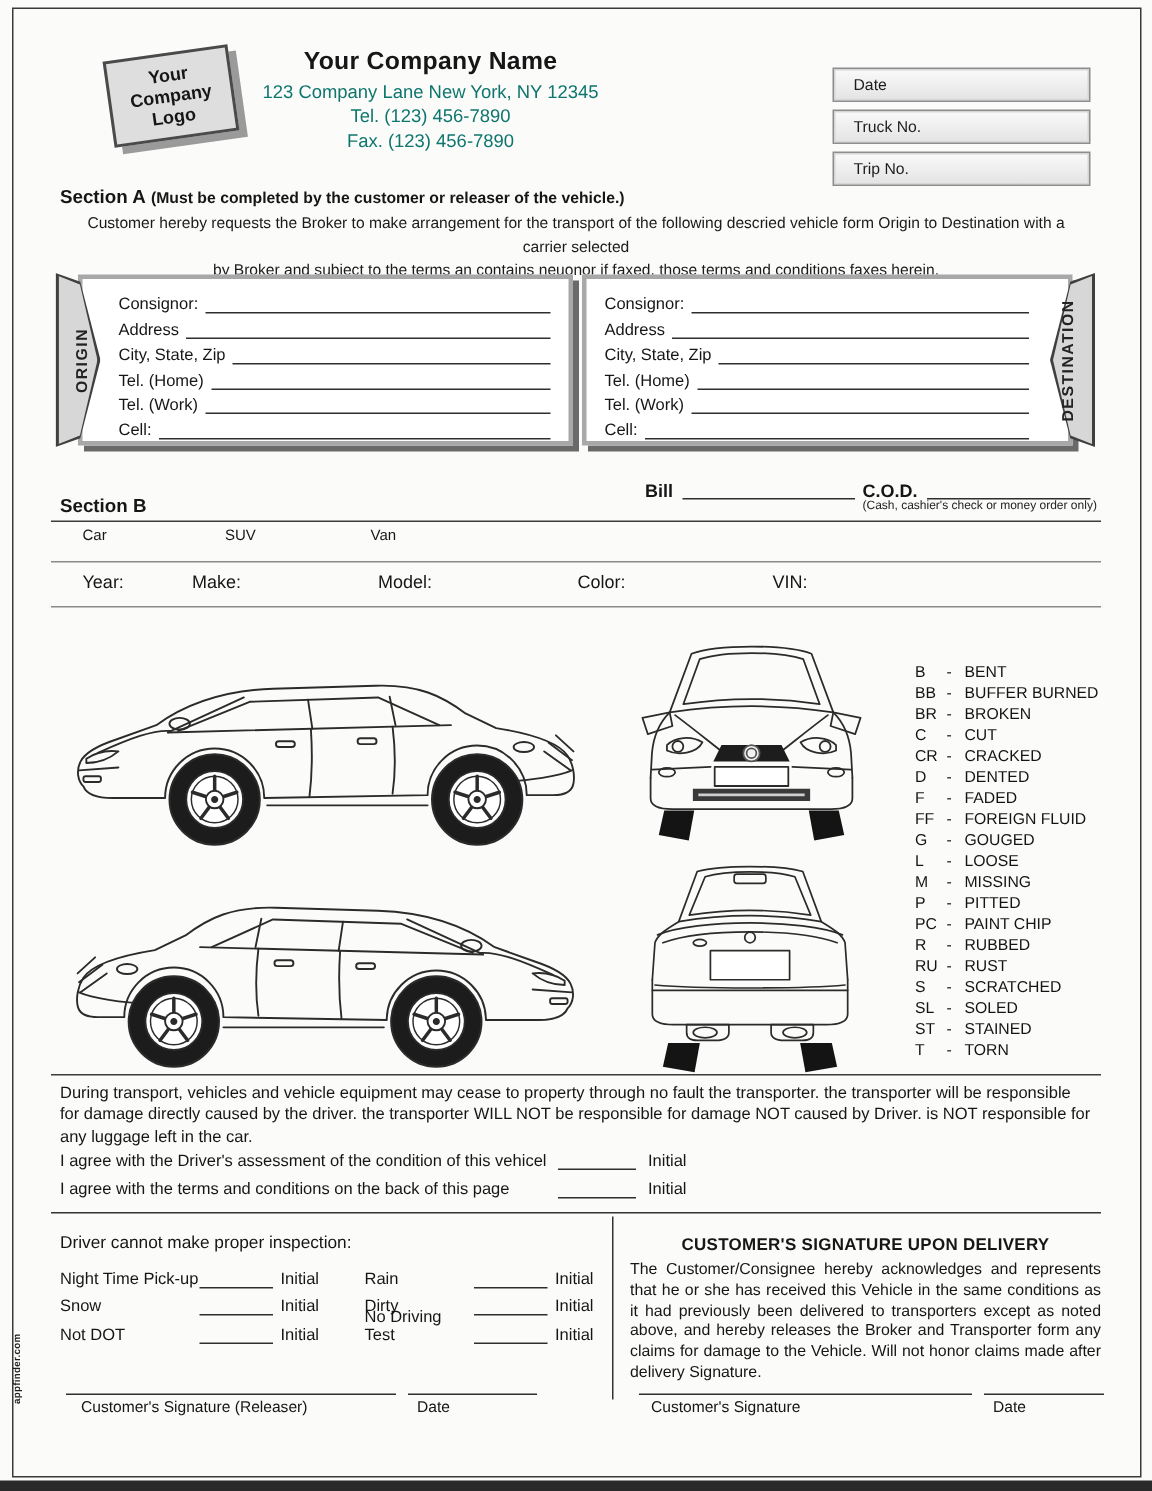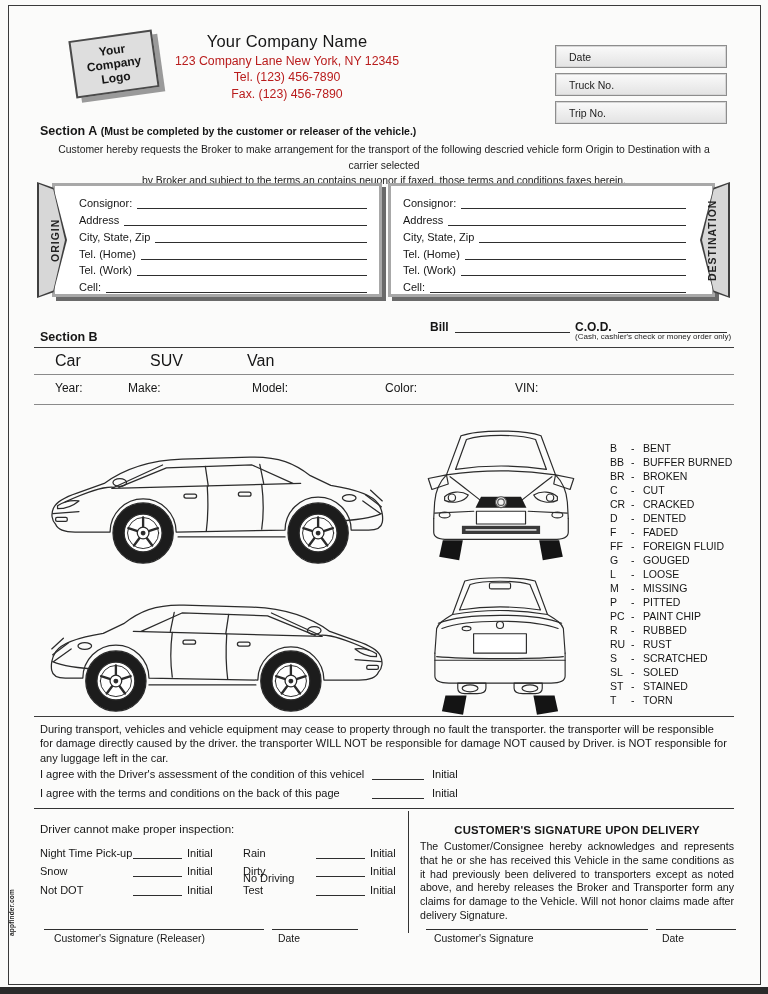--- a/index.html
+++ b/index.html
@@ -19,22 +19,22 @@
   
   .logo {
     position:absolute; left:72px; top:35px; width:84px; height:58px;
     background:#dedede; border:2px solid #4a4a4a; transform:rotate(-8deg);
     box-shadow:5px 5px 0 #9a9a9a;
     display:flex; align-items:center; justify-content:center;
     font-weight:bold; font-size:12px; line-height:1.18; text-align:center;
     white-space:pre-line;
   }
   .company { position:absolute; left:167px; top:32px; width:240px; text-align:center; }
-  .company .name { font-size:16.5px; font-weight:normal; letter-spacing:.2px; }
-  .company .row { font-size:12.3px; margin-top:2.5px; color:#b91c1c; }
+  .company .name { font-size:16.5px; font-weight:bold; letter-spacing:.2px; }
+  .company .row { font-size:12.3px; margin-top:2.5px; color:#0f766e; }
 
   .hfields { position:absolute; left:555px; top:45px; width:172px; }
   .hfield {
     height:23px; margin-bottom:5px;
     border:1px solid #8d8d8d;
     box-shadow: inset 0 0 0 1px #d6d6d6;
     background:linear-gradient(#fafafa,#e3e3e3);
     display:flex; align-items:center; padding-left:13px;
     font-size:10.5px; color:#1c1c1c;
   }
@@ -68,21 +68,21 @@
   .tab.right .txt { padding-left:6px; }
   .tab.left  .txt { padding-right:6px; }
 
   
   .fillrow { position:absolute; display:flex; align-items:center; }
   .fillrow .lab { font-weight:bold; font-size:12px; padding-right:6px; white-space:nowrap; }
   .fillrow .ln { border-bottom:1.1px solid #2e2e2e; height:12px; }
   .cod-note { position:absolute; left:575px; top:332px; width:158px; font-size:8px; white-space:nowrap; color:#222; }
   .rule { position:absolute; left:34px; right:34px; border-top:1px solid #8a8a8a; }
   .rule.dark { border-top:1.8px solid #3c3c3c; }
-  .optword { position:absolute; font-size:16px; top:352px; }
+  .optword { position:absolute; font-size:10px; top:352px; }
   .detword { position:absolute; font-size:12px; top:381px; }
 
   
   .diagrams { position:absolute; left:34px; top:410px; width:700px; height:302px; }
   .legend { position:absolute; left:576px; top:31px; font-size:10.5px; color:#141414; }
   .lrow { display:flex; height:14px; align-items:center; }
   .lcode { width:21px; }
   .ldash { width:12px; }
   .ldash::before { content:"-"; }
 

